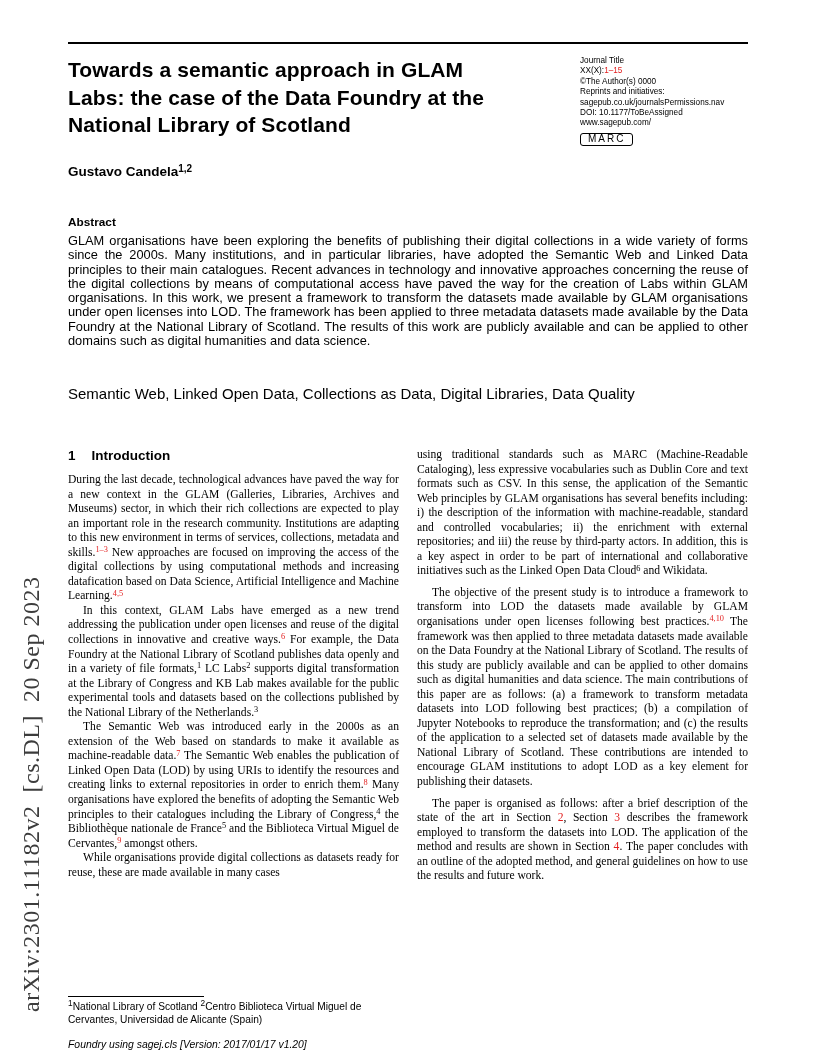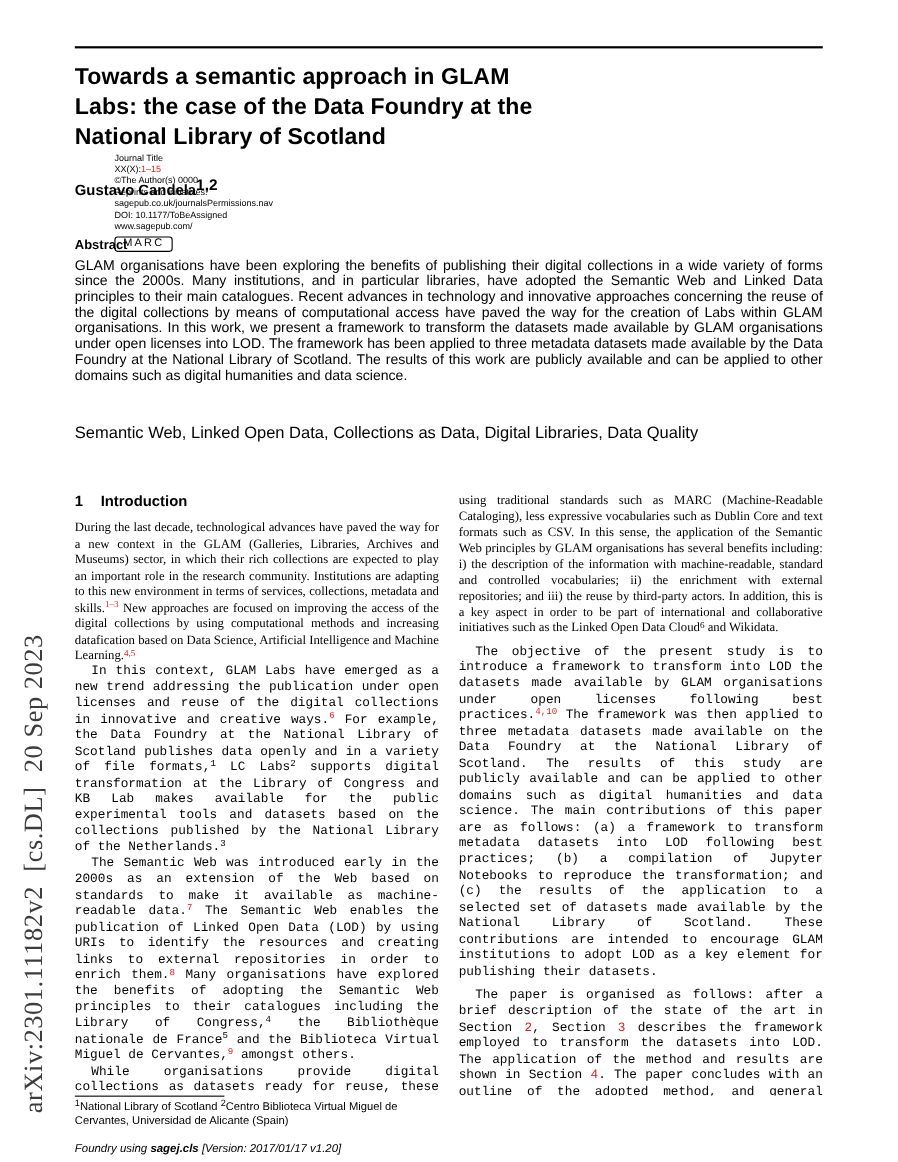--- a/index.html
+++ b/index.html
@@ -11,62 +11,62 @@
 
   .arxiv-stamp {
     position:absolute; left:18px; top:1012px;
     transform-origin:0 0; transform:rotate(-90deg);
     font-family:"Liberation Serif", serif;
     font-size:24px; color:#3c3c3c; white-space:pre; letter-spacing:0.5px;
   }
 
   .top-rule { position:absolute; top:42px; left:68px; width:680px; height:2px; background:#000; }
 
-  .header { position:absolute; top:56px; left:68px; width:680px; display:flex; justify-content:space-between;flex-direction:column; }
+  .header { position:absolute; top:56px; left:68px; width:680px; display:flex; justify-content:space-between; }
   .title {
     width:455px; font-family:"Liberation Sans", sans-serif; font-weight:bold;
     font-size:21px; line-height:27.5px; letter-spacing:0.1px;
   }
   .masthead { width:168px; font-family:"Liberation Sans", sans-serif; font-size:8.2px; line-height:10.4px;margin-left:36px; }
   .sage-logo {
     display:inline-block; margin-top:4px; border:1.5px solid #000; border-radius:3px;
     padding:0.5px 7px; font-size:10px; letter-spacing:2px; font-family:"Liberation Sans", sans-serif;
   }
 
   .author { position:absolute; top:164px; left:68px; font-family:"Liberation Sans", sans-serif; font-weight:bold; font-size:13.5px; }
-  .author-sup { font-size:14px; position:relative; top:-4.5px; }
+  .author-sup { font-size:10px; position:relative; top:-4.5px; }
 
   .abstract { position:absolute; top:215px; left:68px; width:680px; font-family:"Liberation Sans", sans-serif; }
   .block-heading { font-family:"Liberation Sans", sans-serif; font-size:11.8px; font-weight:bold; margin-bottom:5px; }
   .abstract-text { font-size:12.8px; line-height:14.3px; text-align:justify; }
 
   .keywords { position:absolute; top:387px; left:68px; width:680px; font-family:"Liberation Sans", sans-serif; }
   .keywords-text { font-size:15px; line-height:14.3px; }
 
   .columns { position:absolute; top:448px; left:68px; width:680px; height:548px; display:flex; gap:18px; overflow:hidden; }
   .col { width:331px; }
   .section-heading { font-family:"Liberation Sans", sans-serif; font-size:13.5px; font-weight:bold; margin-bottom:10px; }
   .sec-num { margin-right:16px; }
   .body-p { font-size:11.6px; line-height:14.55px; text-align:justify; font-family:"Liberation Serif", serif; }
-  .body-p.indent { text-indent:15px;font-family:Liberation Mono, monospace; }
+  .body-p.indent { text-indent:15px; }
   .body-p.gap { margin-top:7px; }
   .sup { font-size:8.3px; position:relative; top:-3.8px; line-height:0; }
 
   .footnote {
     position:absolute; left:68px; top:997px; width:334px;
     font-family:"Liberation Sans", sans-serif; font-size:10.2px; line-height:12.6px;
     padding-top:4px;
   }
   .footnote-rule { position:absolute; left:68px; top:996px; width:136px; height:1px; background:#000; }
 
   .footer {
     position:absolute; left:68px; top:1039px;
     font-family:"Liberation Sans", sans-serif; font-style:italic; font-size:10.4px;
   }
-  .footer .cls { font-weight:bold;text-align:center; }
+  .footer .cls { font-weight:normal;text-align:center; }
 </style>
 </head>
 <body>
 
 <div class="page">
 
   <div class="arxiv-stamp">arXiv:2301.11182v2  [cs.DL]  20 Sep 2023</div>
 
   <div class="top-rule"></div>
 

